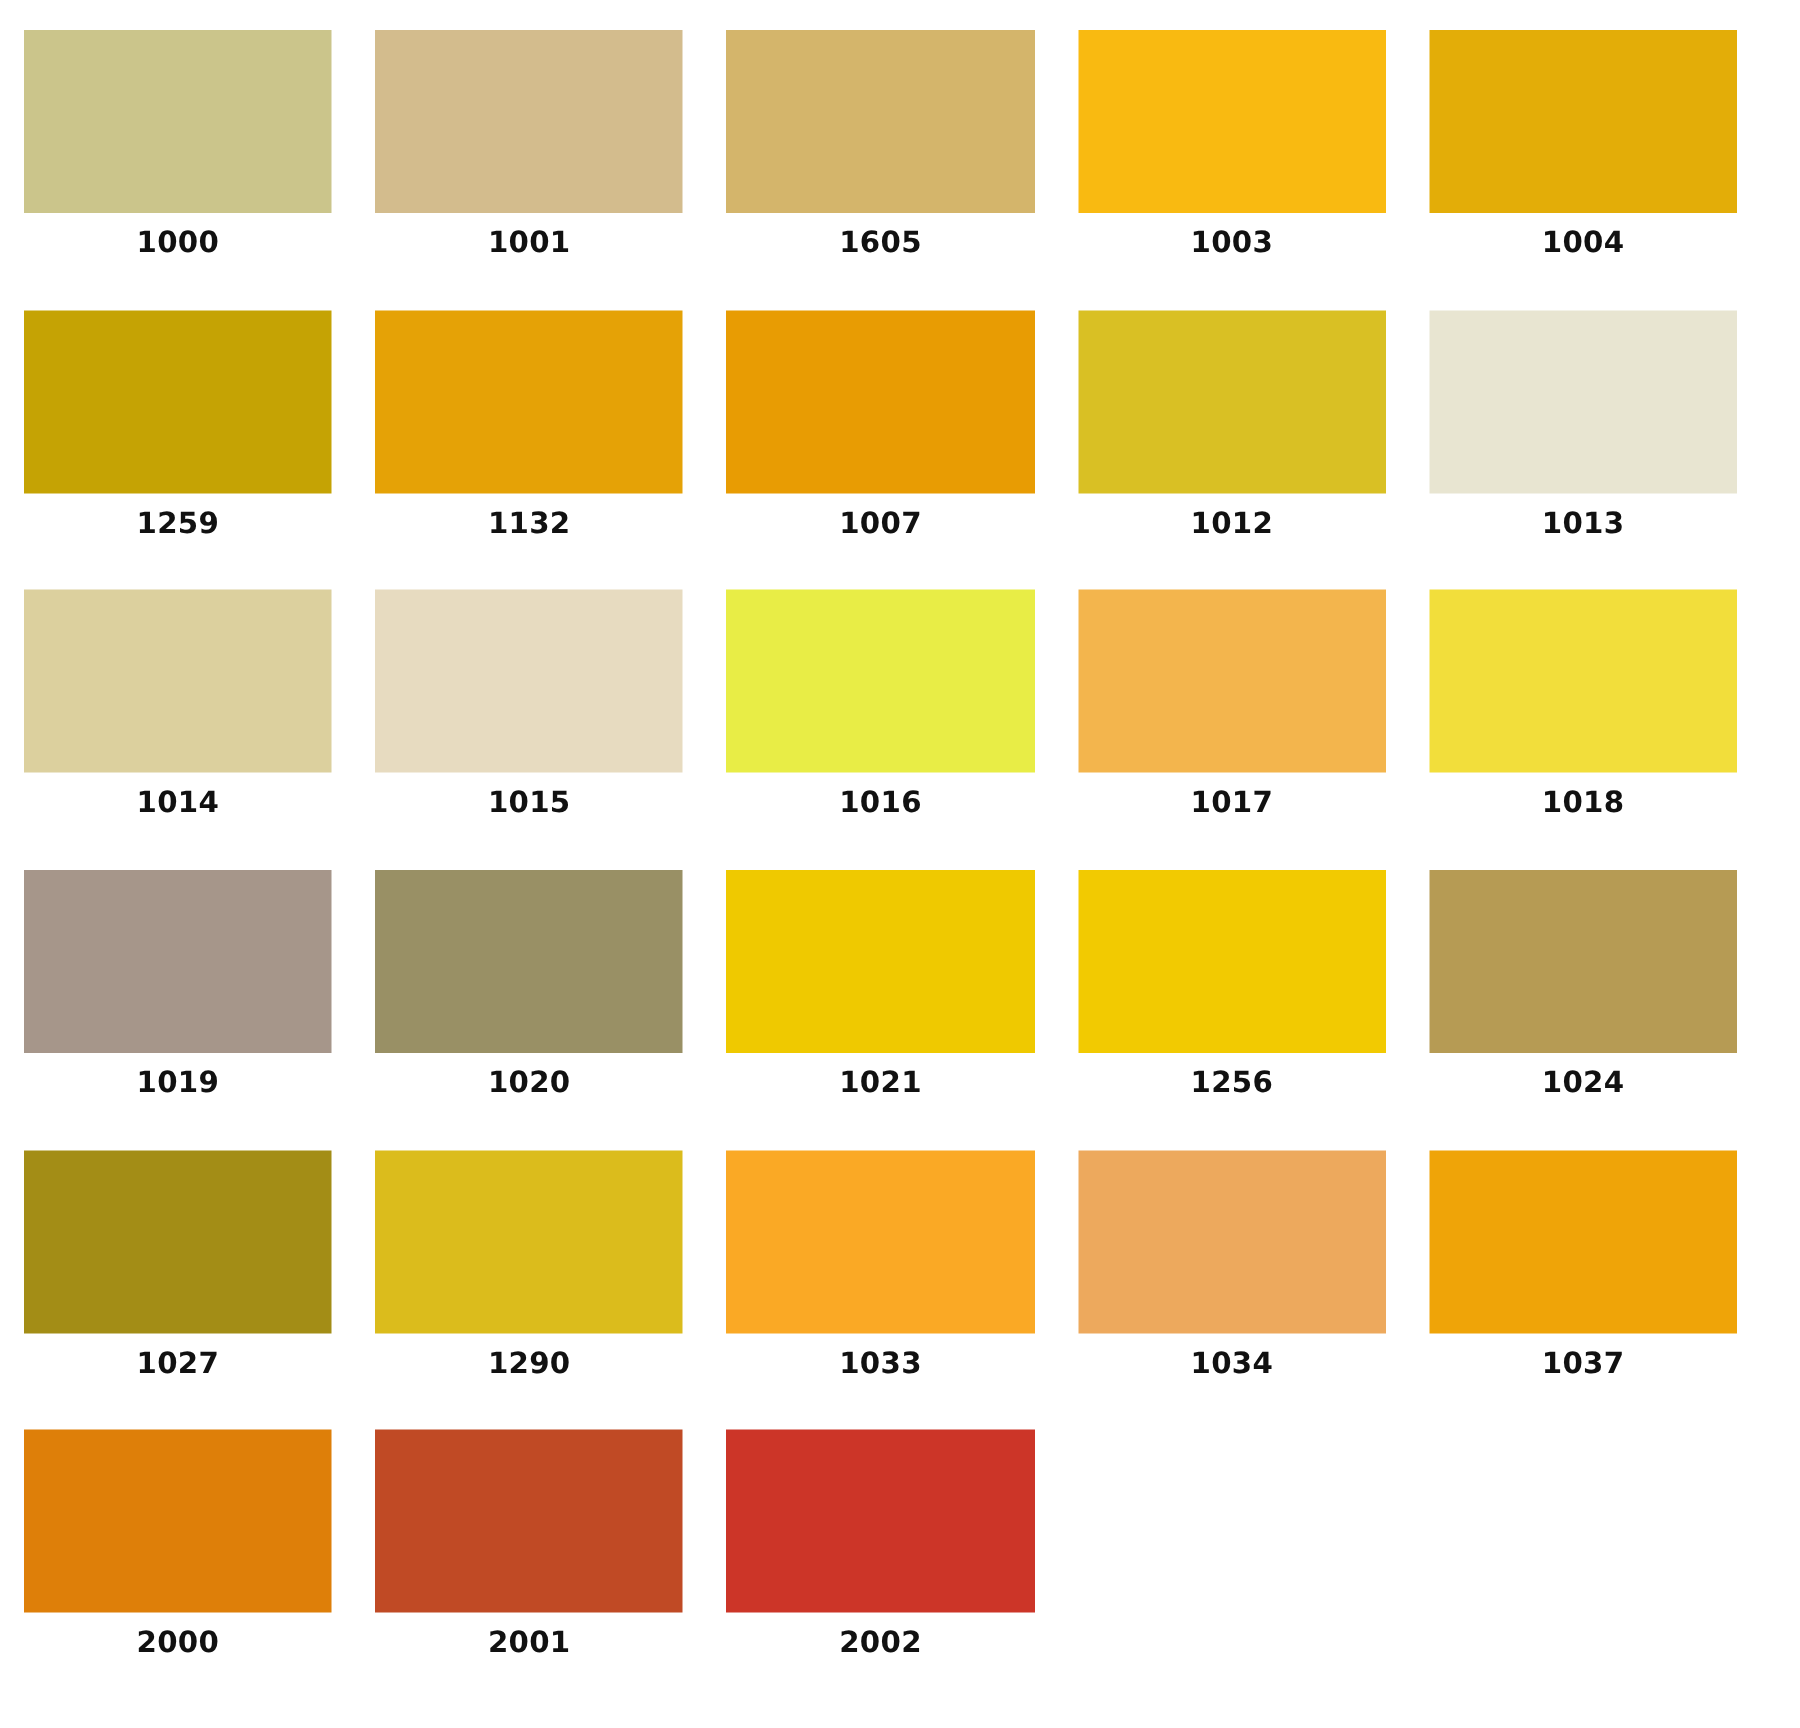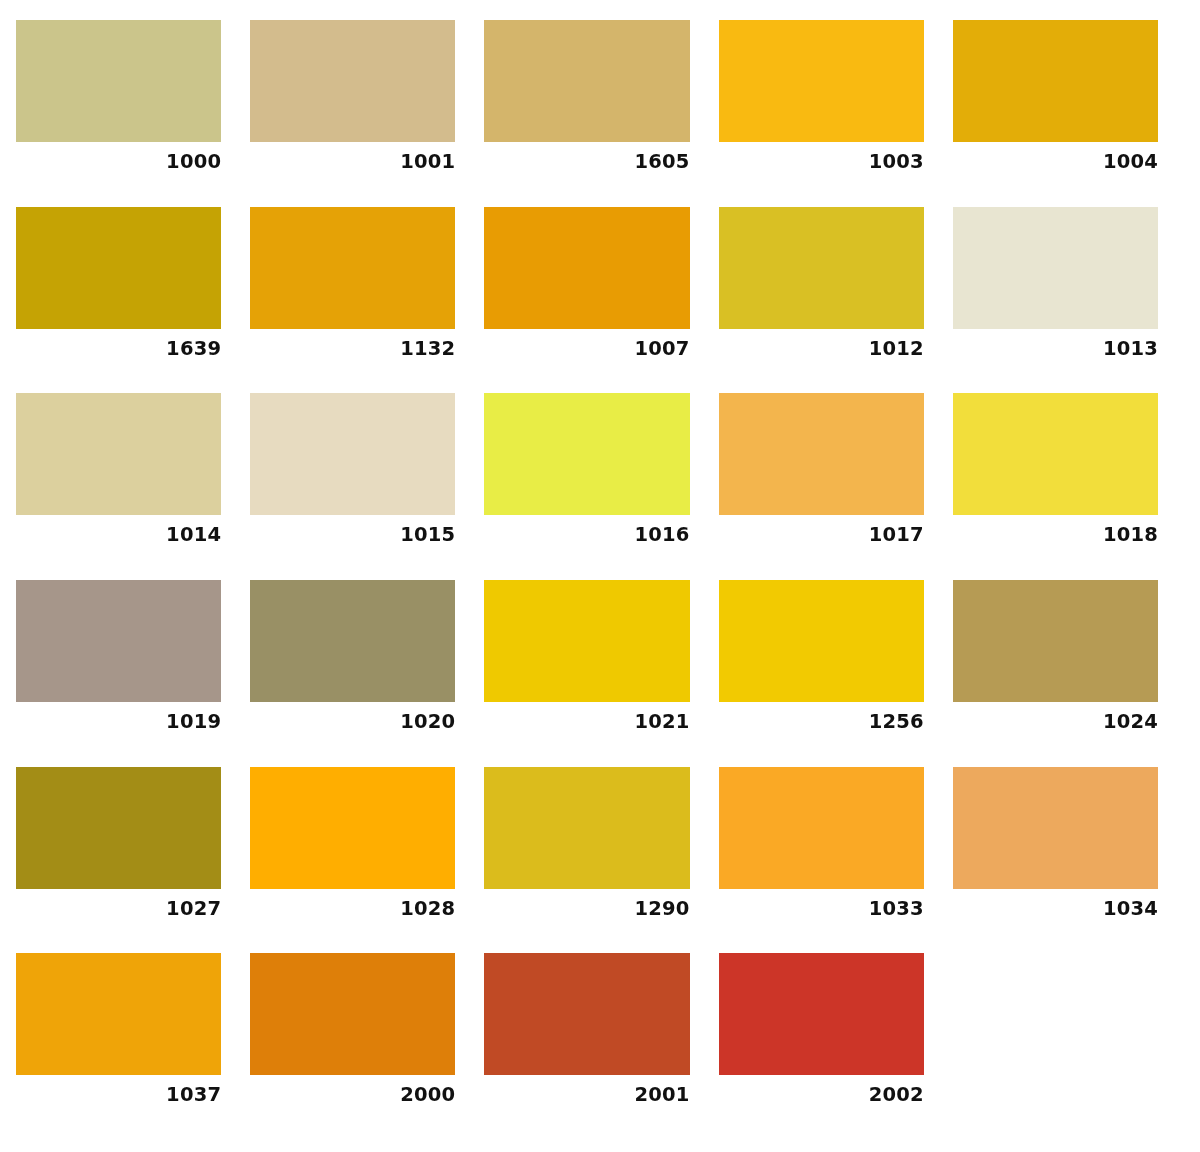--- a/index.html
+++ b/index.html
@@ -21,21 +21,21 @@
     grid-template-rows: repeat(6, 1fr);
     column-gap: 29px;
     row-gap: 0px;
     width: 1200px;
     height: 1152px;
     padding: 20px 42px 12px 16px;
   }
   .swatch-cell {
     display: flex;
     flex-direction: column;
-    align-items: flex-end;
+    align-items: center;
     justify-content: flex-start;
   }
   .swatch-chip {
     width: 100%;
     height: 122px;
     display: block;
     flex: 0 0 auto;
   }
   .swatch-label {
     margin-top: 9px;
@@ -66,21 +66,21 @@
     <div class="swatch-cell">
       <div class="swatch-chip" style="background: rgb(249, 186, 17);"></div>
       <div class="swatch-label">1003</div>
     </div>
     <div class="swatch-cell">
       <div class="swatch-chip" style="background: rgb(227, 173, 8);"></div>
       <div class="swatch-label">1004</div>
     </div>
     <div class="swatch-cell">
       <div class="swatch-chip" style="background: rgb(197, 163, 4);"></div>
-      <div class="swatch-label">1639</div>
+      <div class="swatch-label">1259</div>
     </div>
     <div class="swatch-cell">
       <div class="swatch-chip" style="background: rgb(229, 162, 6);"></div>
       <div class="swatch-label">1132</div>
     </div>
     <div class="swatch-cell">
       <div class="swatch-chip" style="background: rgb(232, 156, 3);"></div>
       <div class="swatch-label">1007</div>
     </div>
     <div class="swatch-cell">
@@ -129,24 +129,20 @@
     </div>
     <div class="swatch-cell">
       <div class="swatch-chip" style="background: rgb(182, 155, 84);"></div>
       <div class="swatch-label">1024</div>
     </div>
     <div class="swatch-cell">
       <div class="swatch-chip" style="background: rgb(163, 141, 22);"></div>
       <div class="swatch-label">1027</div>
     </div>
     <div class="swatch-cell">
-      <div class="swatch-chip" style="background: rgb(255, 174, 0);"></div>
-      <div class="swatch-label">1028</div>
-    </div>
-    <div class="swatch-cell">
       <div class="swatch-chip" style="background: rgb(219, 188, 28);"></div>
       <div class="swatch-label">1290</div>
     </div>
     <div class="swatch-cell">
       <div class="swatch-chip" style="background: rgb(250, 169, 37);"></div>
       <div class="swatch-label">1033</div>
     </div>
     <div class="swatch-cell">
       <div class="swatch-chip" style="background: rgb(237, 169, 93);"></div>
       <div class="swatch-label">1034</div>

